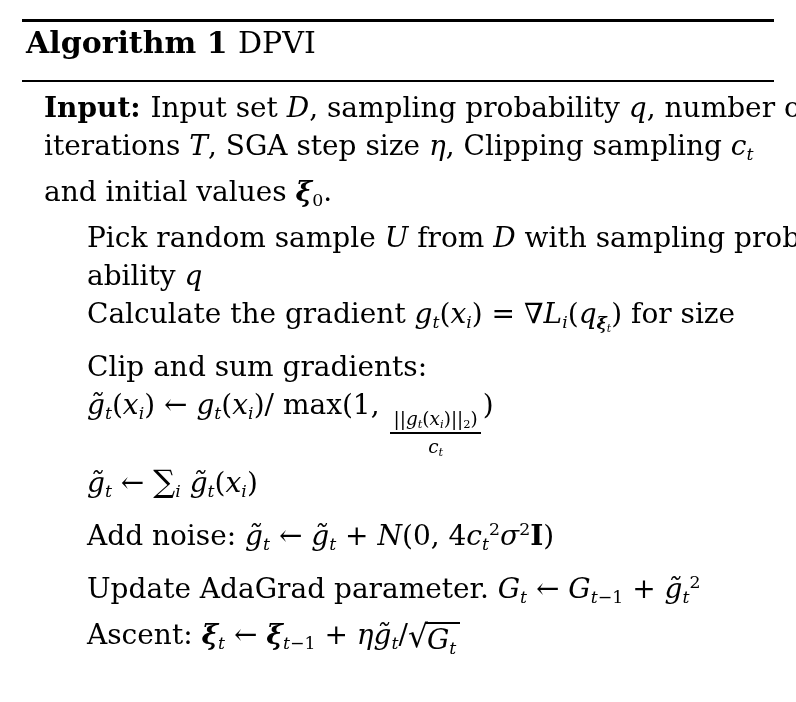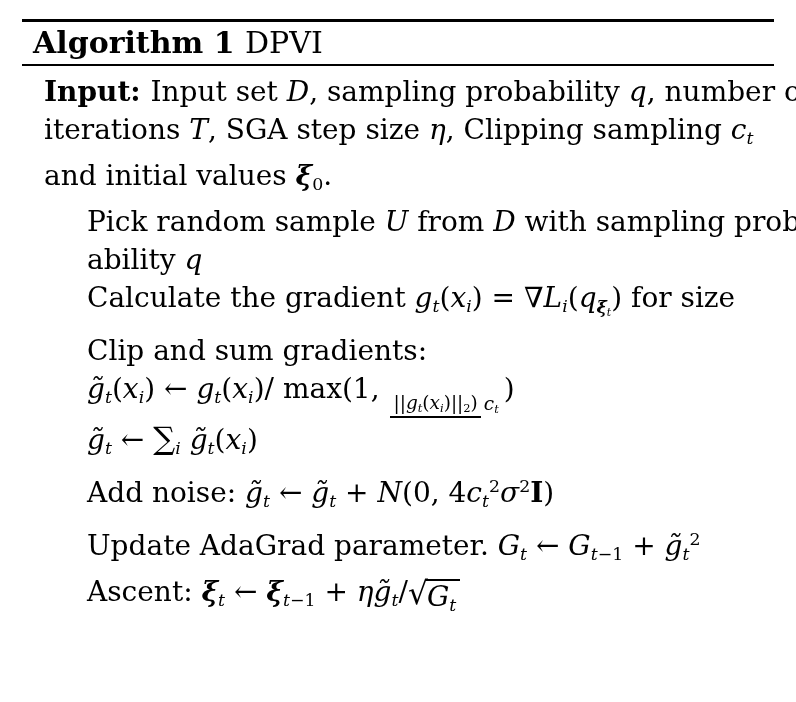--- a/index.html
+++ b/index.html
@@ -6,39 +6,39 @@
   body{
     width:796px;height:702px;background:#ffffff;color:#000000;
     font-family:"DejaVu Serif","Liberation Serif",serif;
     overflow:hidden;
   }
   .algo-box{width:796px;height:702px;position:relative;}
   .rule{background:#000000;margin:0 22px;}
   .rule-top{margin-top:19px;height:3px;}
   .rule-mid{height:2px;}
   .algo-title{
-    margin-left:33px;font-size:30px;line-height:42px;height:42px;
+    margin-left:26px;font-size:30px;line-height:42px;height:58px;
     white-space:nowrap;
   }
   .algo-body{padding:7px 0 8px 0;}
   .line{
     font-size:28px;line-height:38px;white-space:nowrap;
   }
   .ind0{padding-left:44px;}
   .ind1{padding-left:87px;}
   .b{font-weight:bold;}
   .i{font-style:italic;}
   .bi{font-weight:bold;font-style:italic;}
   .cal{font-style:italic;}
   .op{font-size:1.1em;}
   .sub{font-size:0.62em;vertical-align:-0.3em;}
   .sup{font-size:0.62em;vertical-align:0.55em;}
   .sub.i,.sup.i{font-style:italic;}
   .frac{
-    display:inline-flex;flex-direction:row;align-items:center;
+    display:inline-flex;flex-direction:column;align-items:center;
     vertical-align:-0.6em;font-size:0.66em;line-height:1.2;
     margin:0 2px;
   }
   .num{border-bottom:2px solid #000;padding:0 3px;}
   .den{padding:2px 3px;}
   .sqrt{display:inline-flex;align-items:flex-start;vertical-align:-0.12em;}
   .rad{line-height:1;font-size:1.12em;margin-right:-3px;}
   .vinc{border-top:2px solid #000;padding:0 4px 0 2px;margin-top:1px;line-height:1.15;}
 </style>
 </head>

